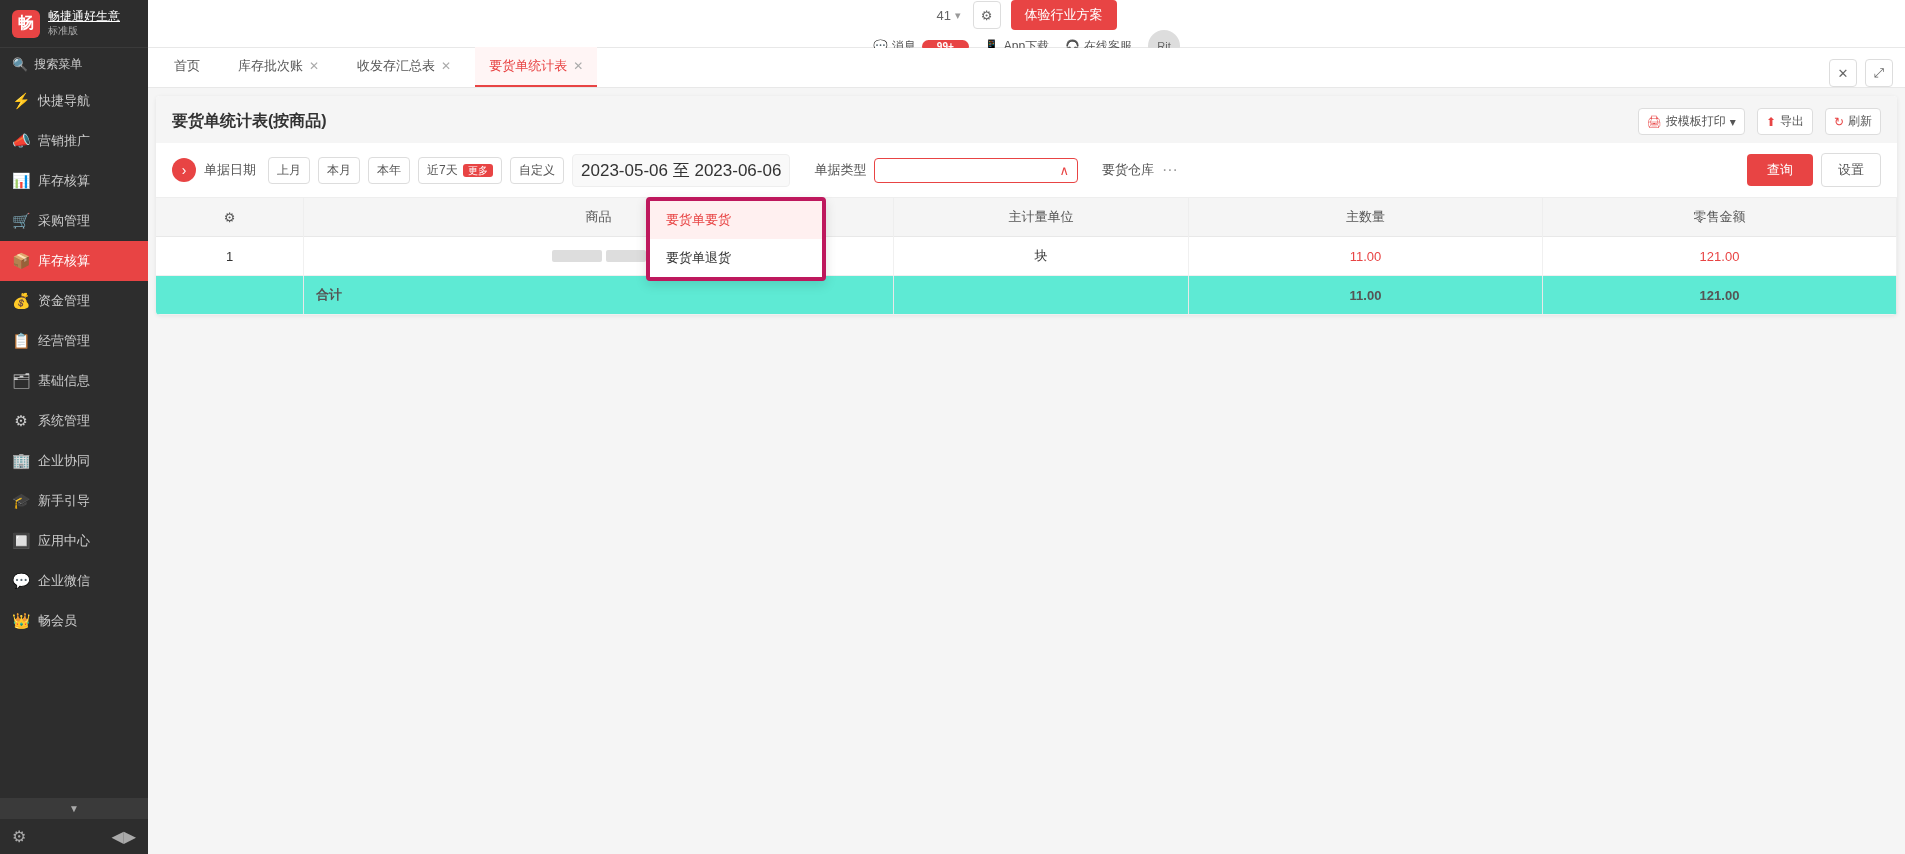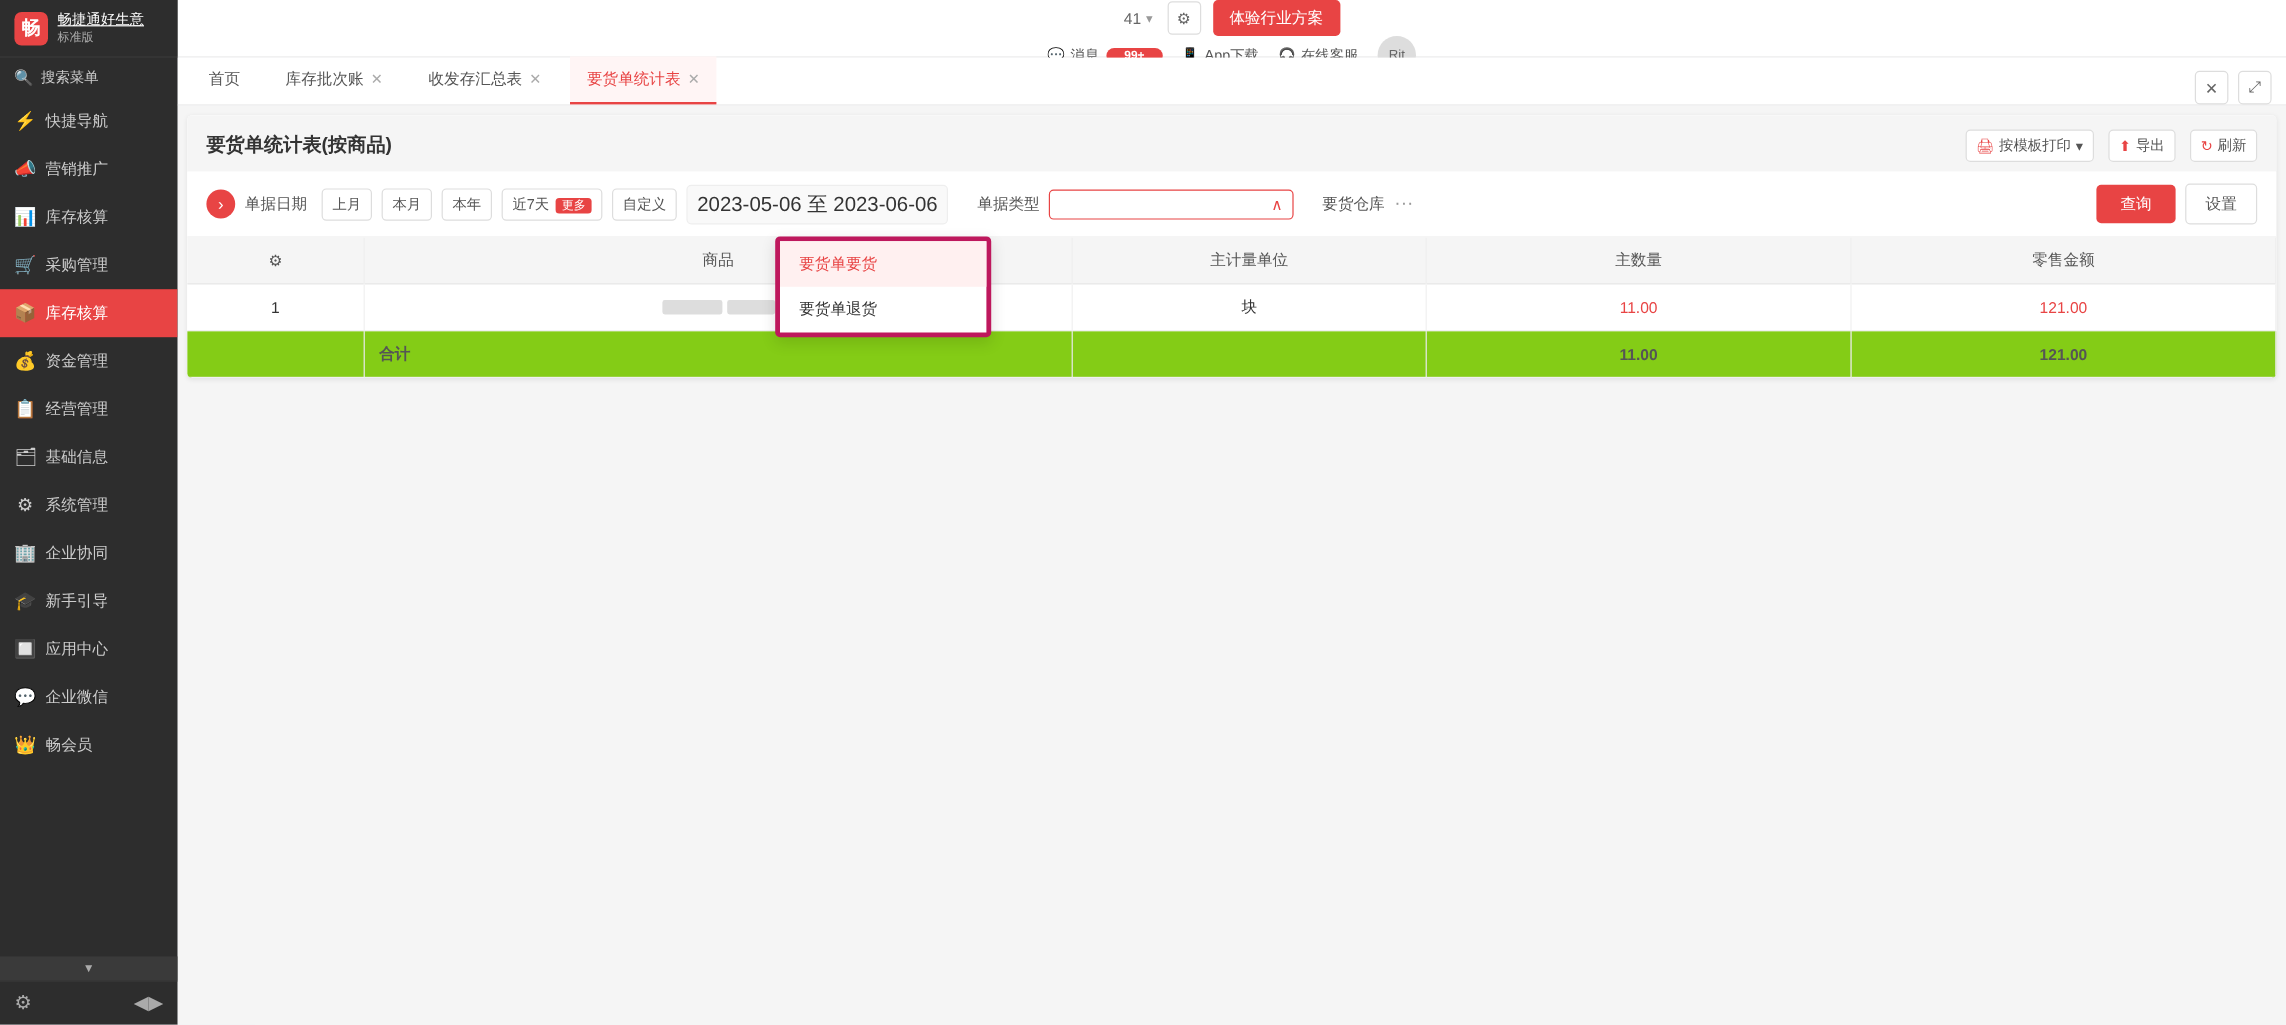--- a/index.html
+++ b/index.html
@@ -451,21 +451,21 @@
       justify-content: center;
     }
     .placeholder-bar {
       height: 12px;
       background: #ddd;
       border-radius: 2px;
     }
 
     
     .total-row {
-      background: #84cc16;
+      background: #5eead4;
       border-top: 1px solid #e8e8e8;
     }
     .total-row td {
       padding: 10px 12px;
       font-weight: 500;
       color: #555;
       border-right: 1px solid #e8e8e8;
     }
 
     .page-content-inner {

